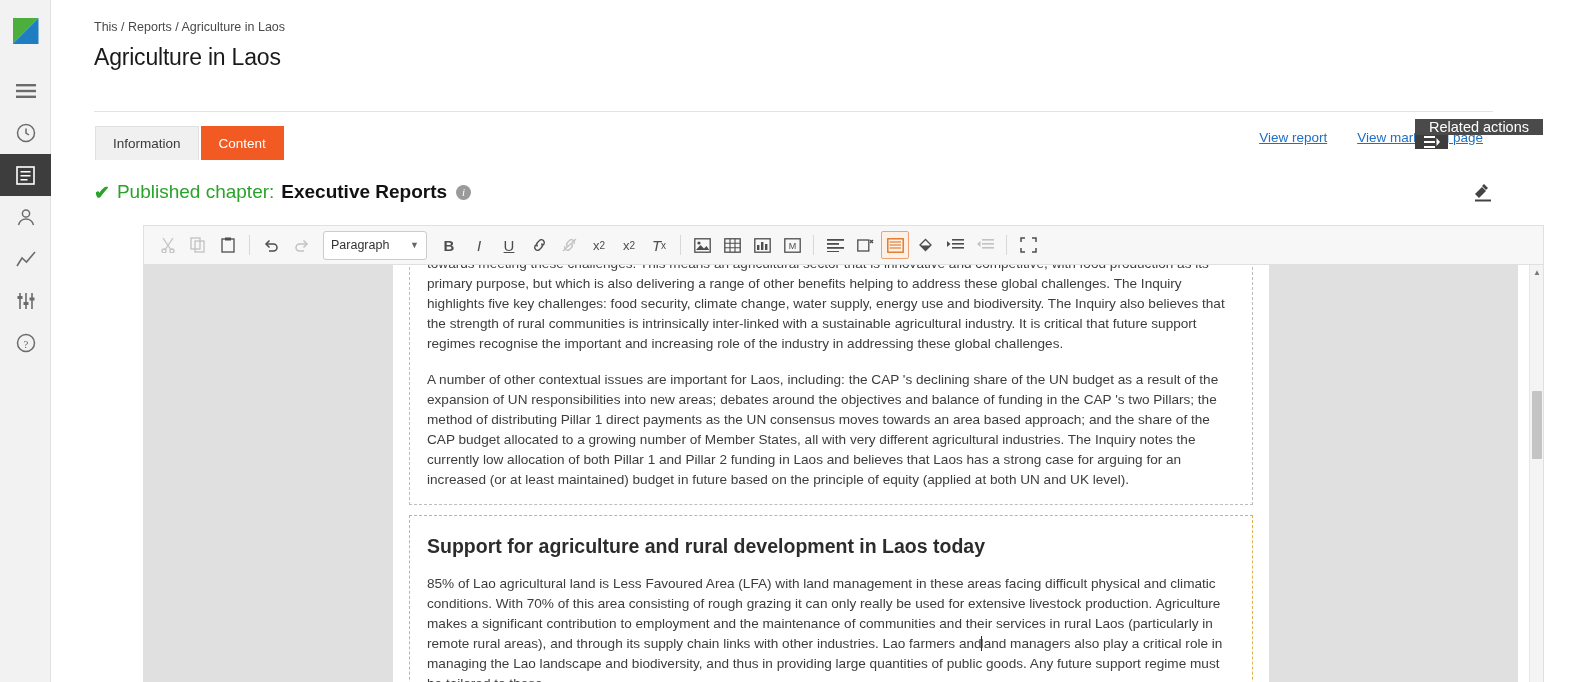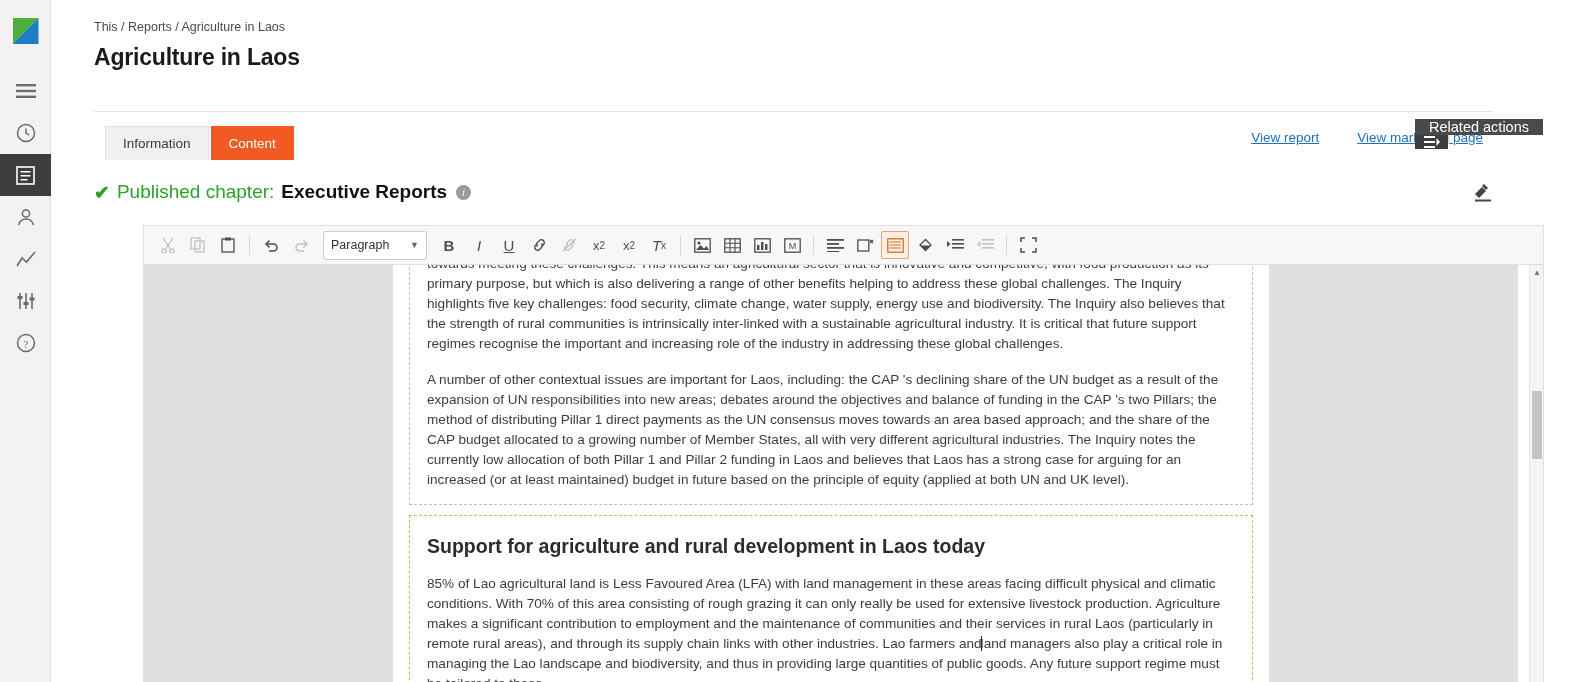--- a/index.html
+++ b/index.html
@@ -43,39 +43,39 @@
 
   
   .main { position: absolute; left: 51px; top: 0; right: 0; height: 682px; background: #fff; }
 
   .breadcrumb {
     position: absolute; left: 43px; top: 20px;
     font-size: 12.5px; color: #4a4a4a;
   }
   .page-title {
     position: absolute; left: 43px; top: 44px;
-    font-size: 23px; font-weight: bold; color: #1a1a1a; letter-spacing: -0.2px;
+    font-size: 23px; font-weight: normal; color: #1a1a1a; letter-spacing: -0.2px;
   }
   .title-rule {
     position: absolute; left: 43px; top: 111px; width: 1399px; height: 1px; background: #e3e3e3;
   }
 
   
-  .tabs { position: absolute; left: 54px; top: 126px; display: flex; align-items: flex-end; }
+  .tabs { position: absolute; left: 44px; top: 126px; display: flex; align-items: flex-end; }
   .tab {
     font-size: 13.5px; padding: 9px 17px; cursor: pointer;
     background: #f0f0f0; color: #3a3a3a; border: 1px solid #e0e0e0; border-bottom: none;
     margin-right: 2px;
   }
   .tab.active { background: #f15a22; color: #fff; border-color: #f15a22; font-weight: normal; }
 
   
   .hdr-links {
     position: absolute; right: 103px; top: 130px;
-    display: flex; align-items: flex-start; gap: 38px;
+    display: flex; align-items: flex-start; gap: 30px;
     font-size: 13.5px;
   }
   .hdr-links a { color: #1f6fc4; text-decoration: underline; cursor: pointer; }
   .related-actions {
     position: absolute; right: 43px; top: 119px;
     display: flex; align-items: stretch; height: 35px; flex-direction: column;
   }
   .related-actions .label {
     background: #4a4a4a; color: #fff; font-size: 14.5px;
     padding: 0 14px; display: flex; align-items: center;

